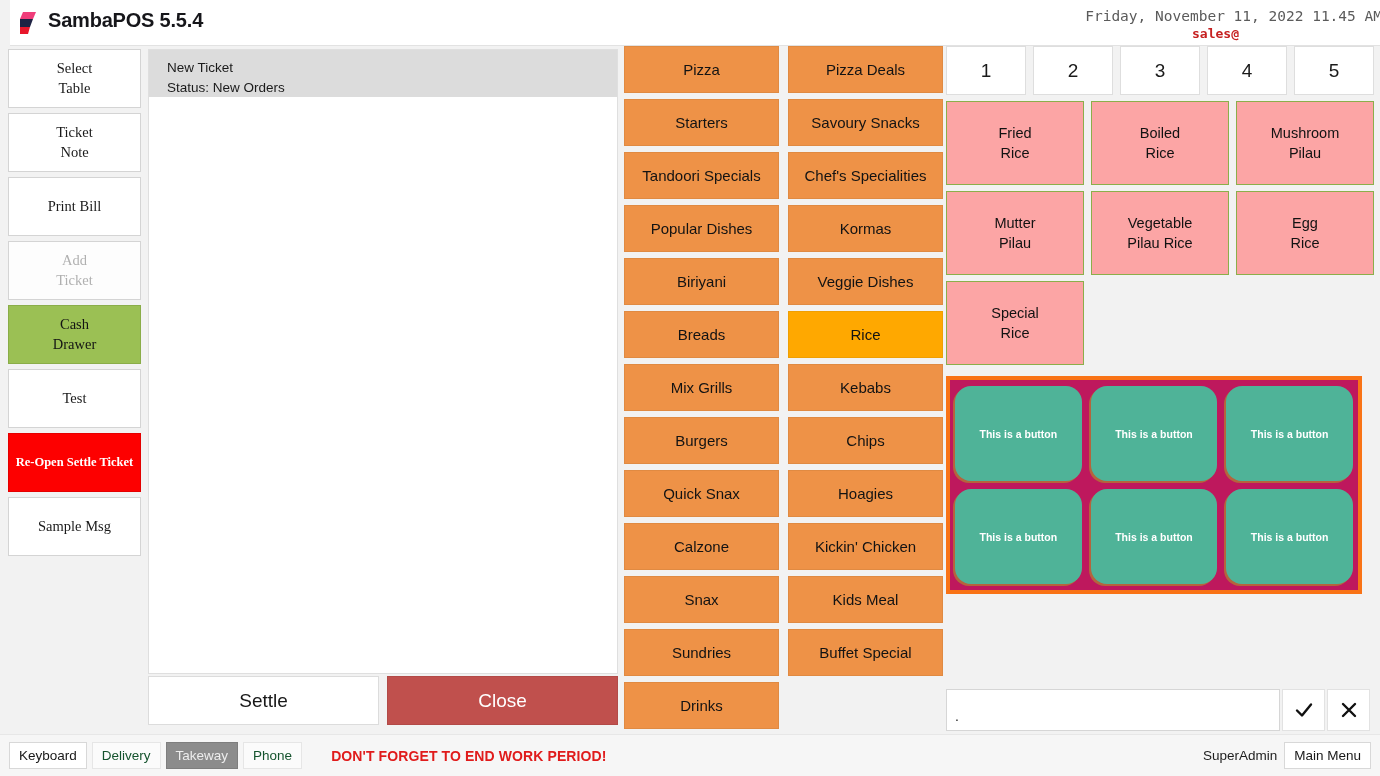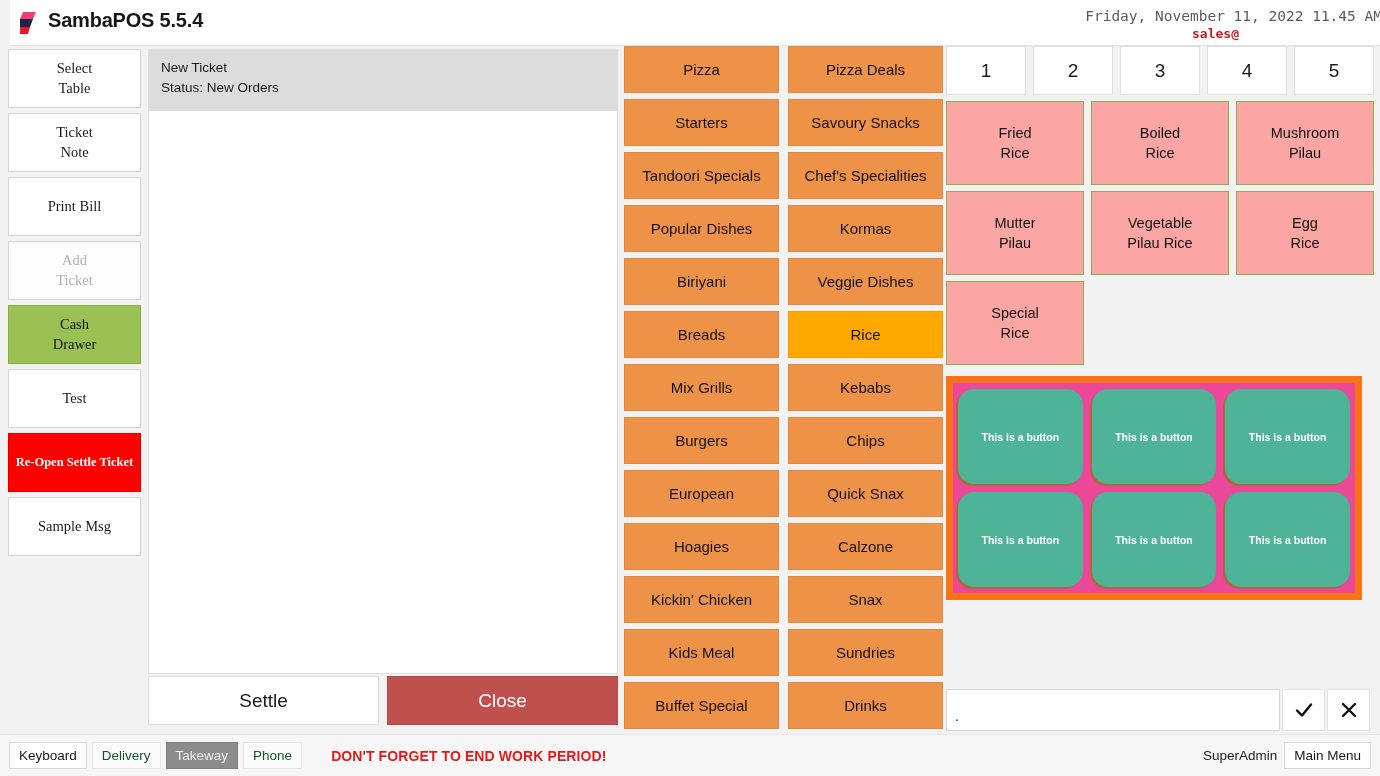--- a/index.html
+++ b/index.html
@@ -97,22 +97,22 @@
     left: 148px; top: 49px;
     width: 470px; height: 625px;
     background: #ffffff;
     border: 1px solid #dfdfdf;
     box-sizing: border-box;
     display: flex;
     flex-direction: column;
   }
   .ticket-header {
     background: #dcdcdc;
-    padding: 8px 10px 8px 12px;
-    height: 61px;
+    padding: 8px 10px 8px 18px;
+    height: 47px;
     box-sizing: border-box;
   }
   .ticket-header-line {
     font-size: 13.5px;
     color: #1b1b1b;
     line-height: 1.48;
   }
   .ticket-body {
     flex: 1;
     background: #ffffff;
@@ -225,22 +225,22 @@
   .prod-btn.empty {
     background: transparent;
     border: none;
   }
 
   
   .custom-block {
     position: absolute;
     left: 0; top: 330px;
     width: 416px;
-    background: #ec4899;
-    border: 7px solid #f97316;
+    background: #be185d;
+    border: 4px solid #f97316;
     box-sizing: border-box;
     padding: 6px 5px;
   }
   .custom-grid {
     display: grid;
     grid-template-columns: repeat(3, 1fr);
     column-gap: 9px;
     row-gap: 8px;
   }
   .custom-btn {
@@ -397,21 +397,20 @@
         <div class="cat-btn">Popular Dishes</div>
         <div class="cat-btn">Kormas</div>
         <div class="cat-btn">Biriyani</div>
         <div class="cat-btn">Veggie Dishes</div>
         <div class="cat-btn">Breads</div>
         <div class="cat-btn selected">Rice</div>
         <div class="cat-btn">Mix Grills</div>
         <div class="cat-btn">Kebabs</div>
         <div class="cat-btn">Burgers</div>
         <div class="cat-btn">Chips</div>
-        <div class="cat-btn">European</div>
         <div class="cat-btn">Quick Snax</div>
         <div class="cat-btn">Hoagies</div>
         <div class="cat-btn">Calzone</div>
         <div class="cat-btn">Kickin' Chicken</div>
         <div class="cat-btn">Snax</div>
         <div class="cat-btn">Kids Meal</div>
         <div class="cat-btn">Sundries</div>
         <div class="cat-btn">Buffet Special</div>
         <div class="cat-btn">Drinks</div>
       </div>

